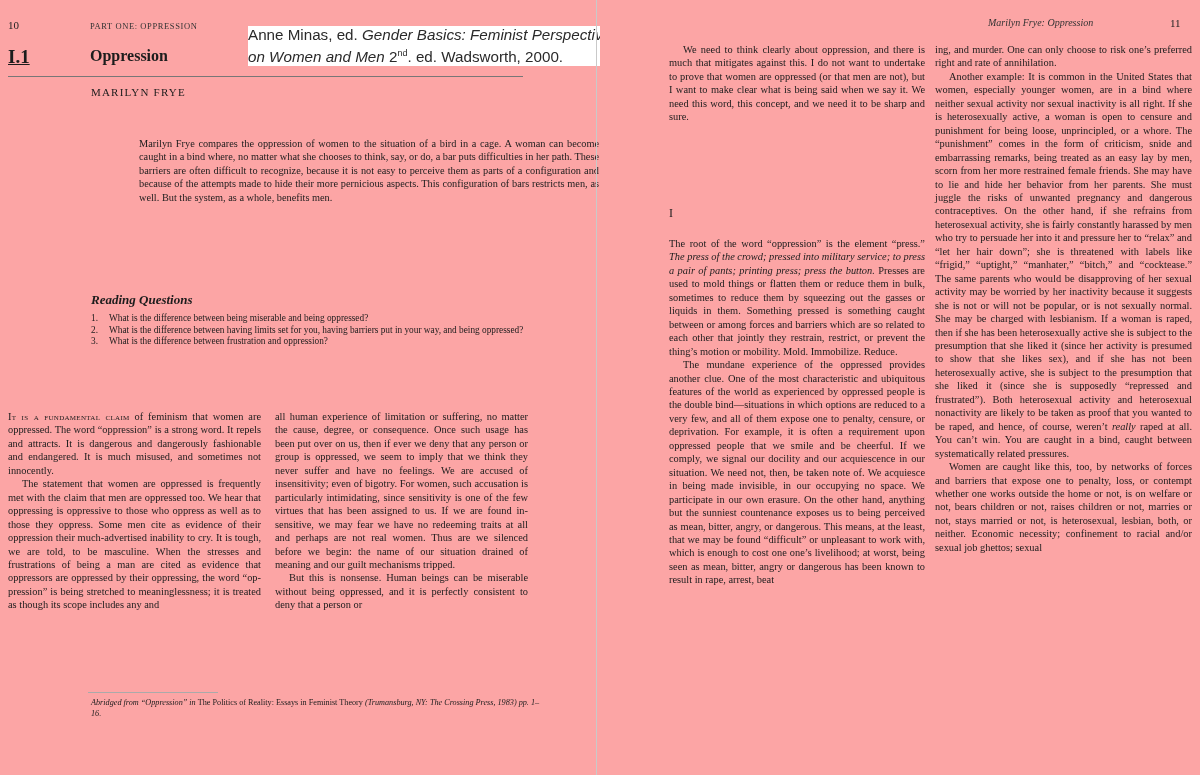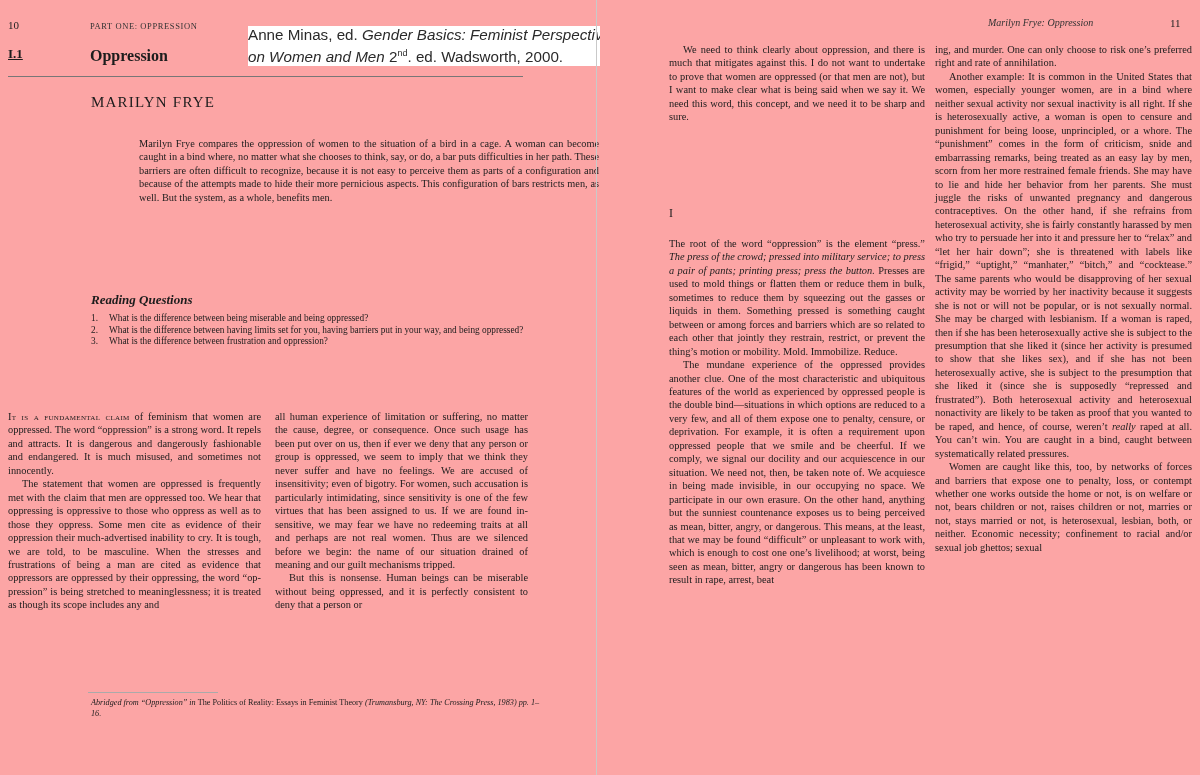--- a/index.html
+++ b/index.html
@@ -12,24 +12,24 @@
     }
     .page { position: absolute; top: 0; height: 775px; background: #fca5a5; }
     .page-left { left: 0; width: 600px; }
     .page-right { left: 600px; width: 600px; }
     .gutter { position: absolute; left: 596px; top: 0; width: 1px; height: 775px; background: #c9c9c9; }
 
     .folio { position: absolute; font-size: 11px; color: #222; }
     .running-head { position: absolute; font-size: 8.5px; letter-spacing: 0.6px; color: #333; }
     .running-head-right { position: absolute; font-size: 10px; font-style: italic; color: #333; }
 
-    .chapter-num { position: absolute; left: 8px; top: 46px; font-size: 13px; font-weight: bold; text-decoration: underline; }
+    .chapter-num { position: absolute; left: 8px; top: 46px; font-size: 19px; font-weight: bold; text-decoration: underline; }
     .chapter-title { position: absolute; left: 90px; top: 47px; font-size: 16px; font-weight: bold; }
     .title-rule { position: absolute; left: 8px; top: 76px; width: 515px; height: 1px; background: #777; }
-    .author { position: absolute; left: 91px; top: 86px; font-size: 15px; letter-spacing: 1.2px; margin-top: 8px; }
+    .author { position: absolute; left: 91px; top: 86px; font-size: 11px; letter-spacing: 1.2px; }
 
     .citation-overlay {
       position: absolute; left: 248px; top: 26px; width: 400px;
       font-family: "Liberation Sans", "DejaVu Sans", sans-serif;
       font-size: 15.2px; line-height: 18px; color: #2a2a2a;
       background: #fff;
     }
     .citation-overlay i { font-style: italic; }
     .citation-overlay sup { font-size: 9px; }
 

